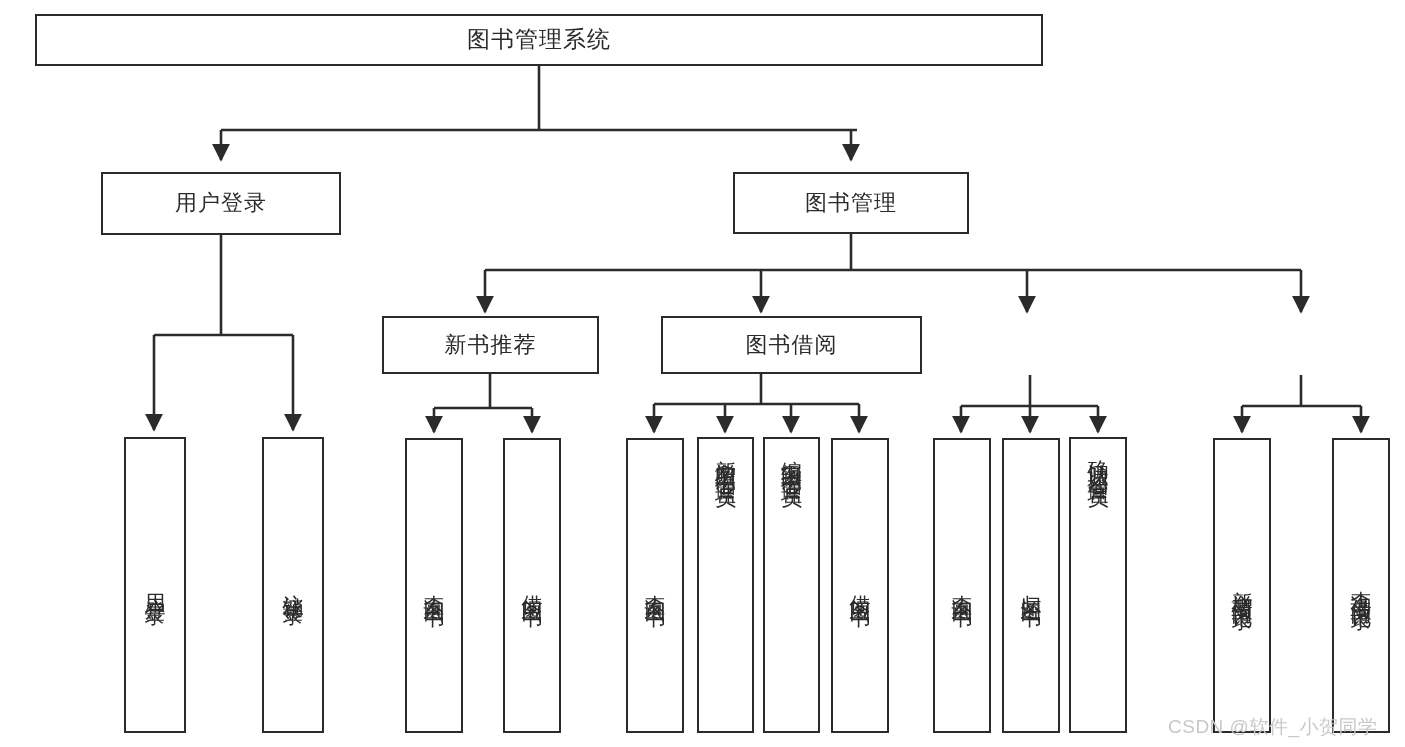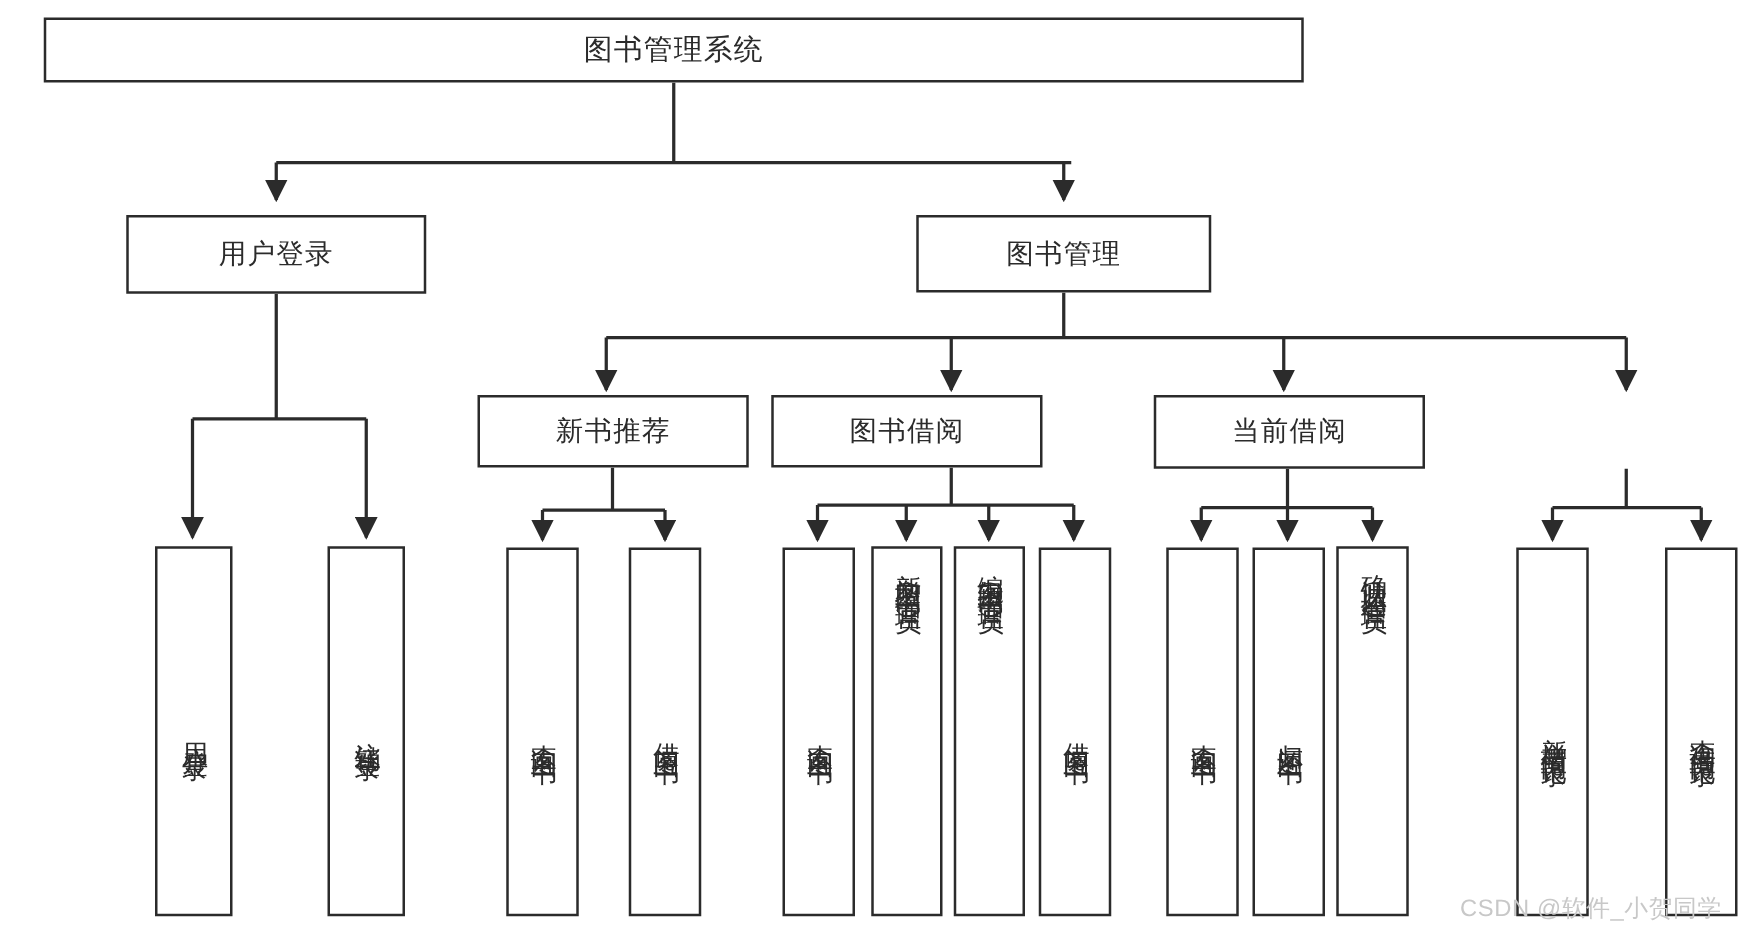--- a/index.html
+++ b/index.html
@@ -122,22 +122,21 @@
       <path d="M 1340 406 L 1340 432" marker-end="url(#arrow)"></path>
     </g>
   </svg>
 
   <div class="node horiz root" style="left:14px; top:14px; width:1008px; height:52px;">图书管理系统</div>
 
   <div class="node horiz" style="left:80px; top:172px; width:240px; height:63px;">用户登录</div>
   <div class="node horiz" style="left:361px; top:316px; width:217px; height:58px;">新书推荐</div>
 
   <div class="node horiz" style="left:712px; top:172px; width:236px; height:62px;">图书管理</div>
-  <div class="node horiz" style="left:596px; top:316px; width:217px; height:58px;">图书借阅</div>
-  <div class="node horiz" style="left:902px; top:316px; width:217px; height:59px;">当前借阅</div>
+  <div class="node horiz" style="left:640px; top:316px; width:261px; height:58px;">图书借阅</div>
 
   <div class="node vert" style="left:103px; top:437px; width:62px; height:296px;">用户登录</div>
   <div class="node vert" style="left:241px; top:437px; width:62px; height:296px;">注销登录</div>
 
   <div class="node vert" style="left:384px; top:438px; width:58px; height:295px;">查询图书</div>
   <div class="node vert" style="left:482px; top:438px; width:58px; height:295px;">借阅图书</div>
 
   <div class="node vert" style="left:605px; top:438px; width:58px; height:295px;">查询图书</div>
   <div class="node vert topalign" style="left:676px; top:437px; width:57px; height:296px;">新增图书（管理员）</div>
   <div class="node vert topalign" style="left:742px; top:437px; width:57px; height:296px;">编辑图书（管理员）</div>

